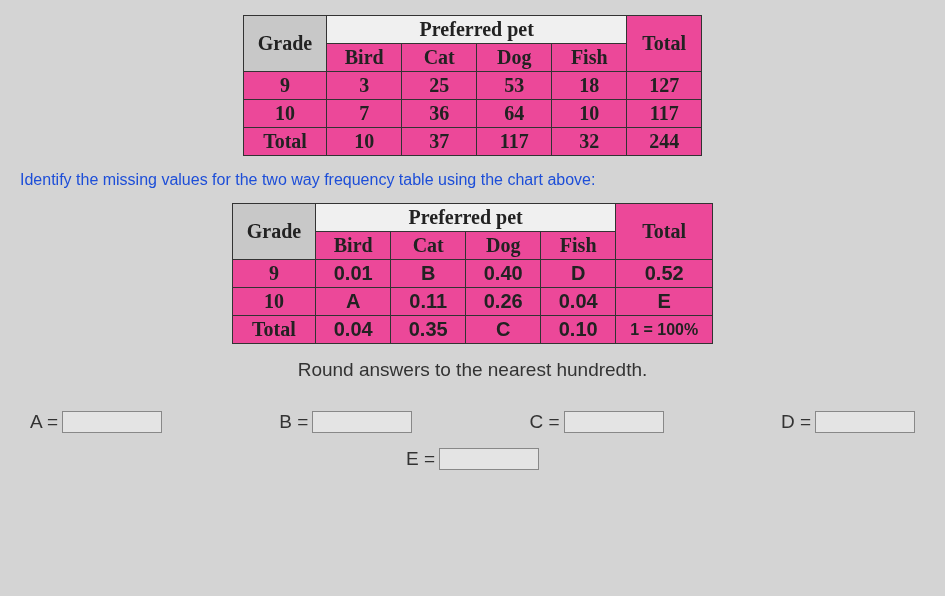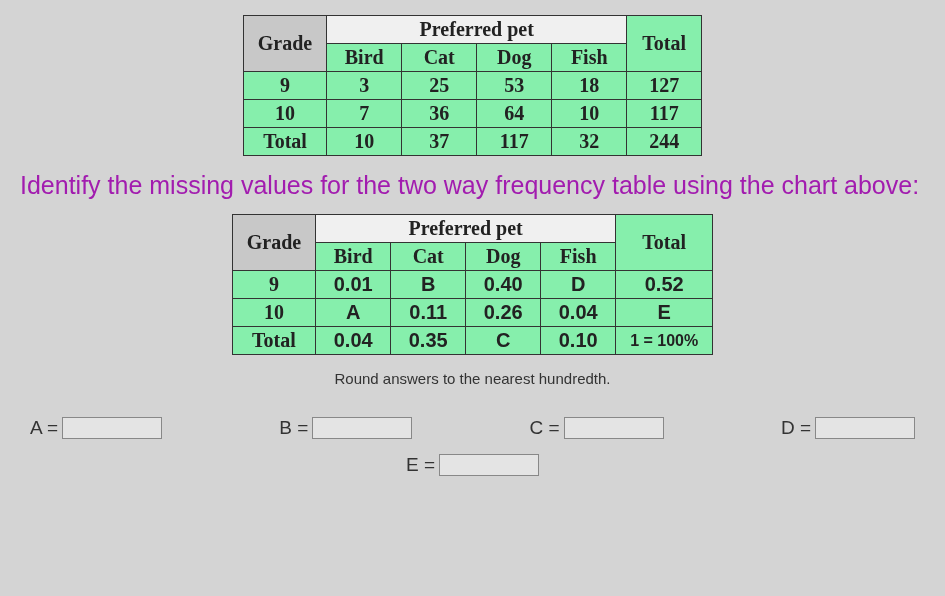--- a/index.html
+++ b/index.html
@@ -16,45 +16,45 @@
       padding: 10px 20px;
       font-size: 20px;
     }
     .table-wrap {
       display: flex;
       justify-content: center;
       margin: 5px 0 15px 0;
     }
     table {
       border-collapse: collapse;
-      background: #86efac;
+      background: #ec4899;
     }
     td, th {
       border: 1.5px solid #333;
       text-align: center;
       padding: 2px 14px;
       font-weight: bold;
       min-width: 75px;
     }
     .grade-header {
       background: #c8c8c8;
     }
     .preferred-header {
       background: #f0f0f0;
     }
     .instruct-text {
       font-family: Arial, sans-serif;
-      font-size: 25px;
-      color: #a21caf;
+      font-size: 16px;
+      color: #1d4ed8;
       margin: 12px 0 14px 0;
     }
     .round-text {
       text-align: center;
       font-family: Arial, sans-serif;
-      font-size: 15px;
+      font-size: 19px;
       color: #333;
       margin: 12px 0 30px 0;
     }
     .answers-row {
       display: flex;
       justify-content: space-between;
       align-items: center;
       padding: 0 10px;
       font-family: Arial, sans-serif;
       font-size: 19px;

